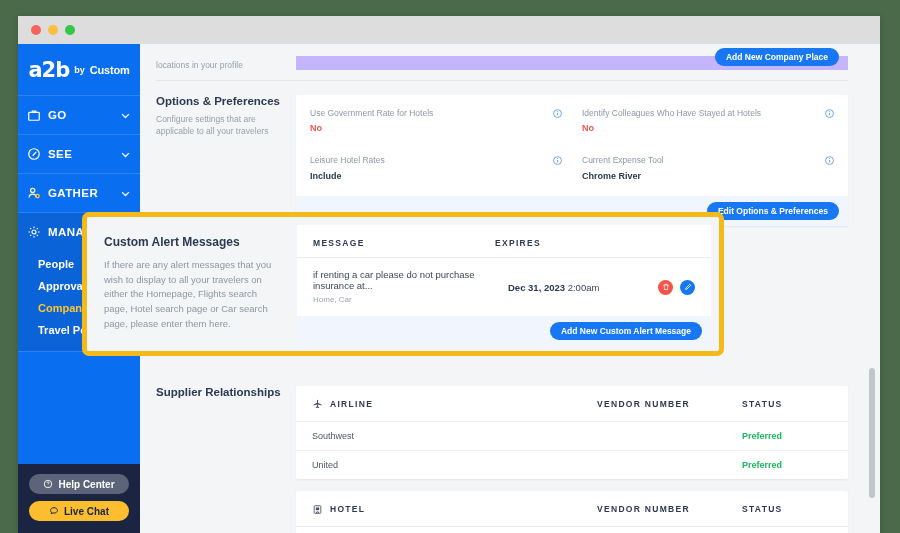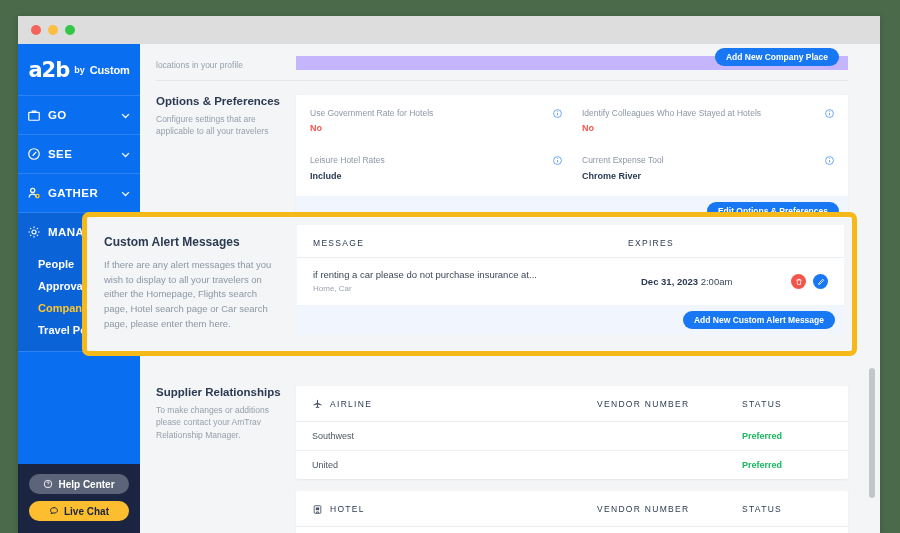--- a/index.html
+++ b/index.html
@@ -190,21 +190,21 @@
   .info-right { margin-left: auto; }
 
   
   .alert-card { background: #fff; }
   .alert-head {
     display: flex;
     padding: 13px 16px 9px 16px;
     border-bottom: 1px solid #e9edf2;
   }
   .th {
-    font-size: 8.5px; font-weight: normal; color: #2b3a52;
+    font-size: 8.5px; font-weight: bold; color: #2b3a52;
     letter-spacing: 1.3px;
   }
   .th.msg { flex: 1; }
   .th.exp { width: 200px; flex: 0 0 200px; }
   .alert-row {
     display: flex; align-items: center;
     padding: 11px 16px 12px 16px;
   }
   .alert-msg { flex: 1; }
   .alert-msg-text { font-size: 9.5px; color: #3b4758; }
@@ -218,21 +218,21 @@
     cursor: pointer;
   }
   .icon-circle.del { background: #f4554a; }
   .icon-circle.edit { background: #1877f2; }
   .icon-circle svg { width: 8px; height: 8px; }
 
   
   .highlight {
     position: absolute;
     left: 64px; top: 196px;
-    width: 775px; height: 144px;
+    width: 642px; height: 144px;
     border: 5px solid #f5b919;
     border-radius: 7px;
     z-index: 10;
     background: #f4f5f6;
     overflow: hidden;
     display: flex;
   }
   .hl-left {
     width: 210px; flex: 0 0 210px;
     padding: 18px 18px 0 17px;
@@ -459,21 +459,20 @@
                 </div>
               </div>
             </div>
           </div>
 
           <div style="height:160px"></div>
 
           <div class="section" style="padding-top:0">
             <div class="sec-left">
               <div class="sec-title">Supplier Relationships</div>
-              <div class="sec-desc">To make changes or additions please contact your AmTrav Relationship Manager.</div>
             </div>
             <div class="sec-right">
 
               <div class="card">
                 <div class="supp-head">
                   <div class="th name">
                     <svg class="supp-icon" viewBox="0 0 16 16" fill="#4a5568">
                       <path d="M8 1.2c-.5 0-.8.4-.8.9v3.3L2 8.2v1.4l5.2-1.6v3L5.5 12v1.2L8 12.6l2.5.6V12l-1.7-1v-3l5.2 1.6V8.2L8.8 5.4V2.1c0-.5-.3-.9-.8-.9z"></path>
                     </svg>
                     <span>AIRLINE</span>

